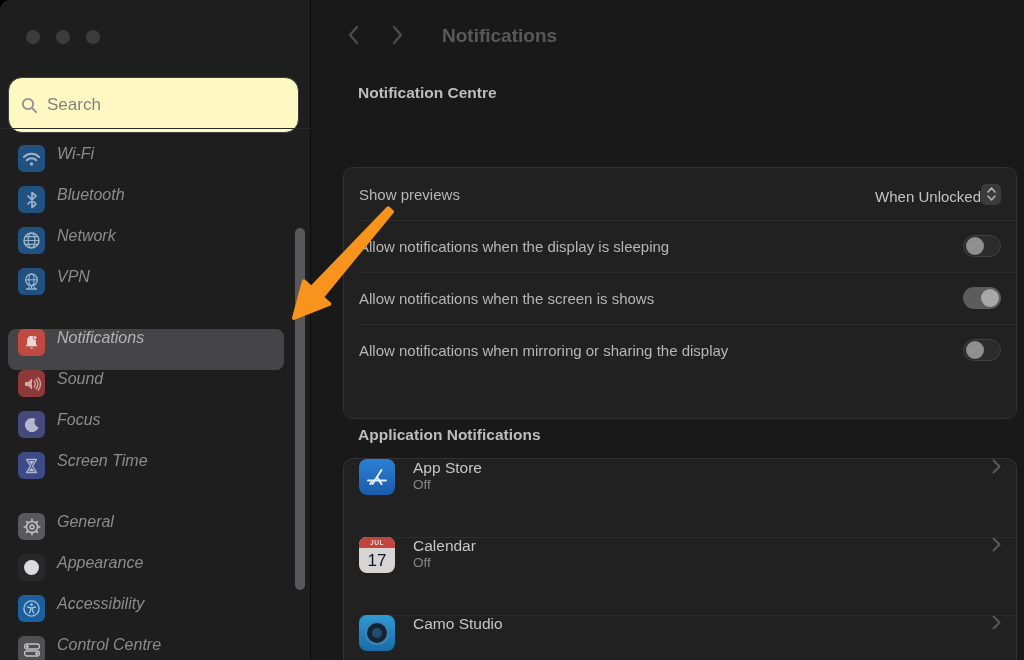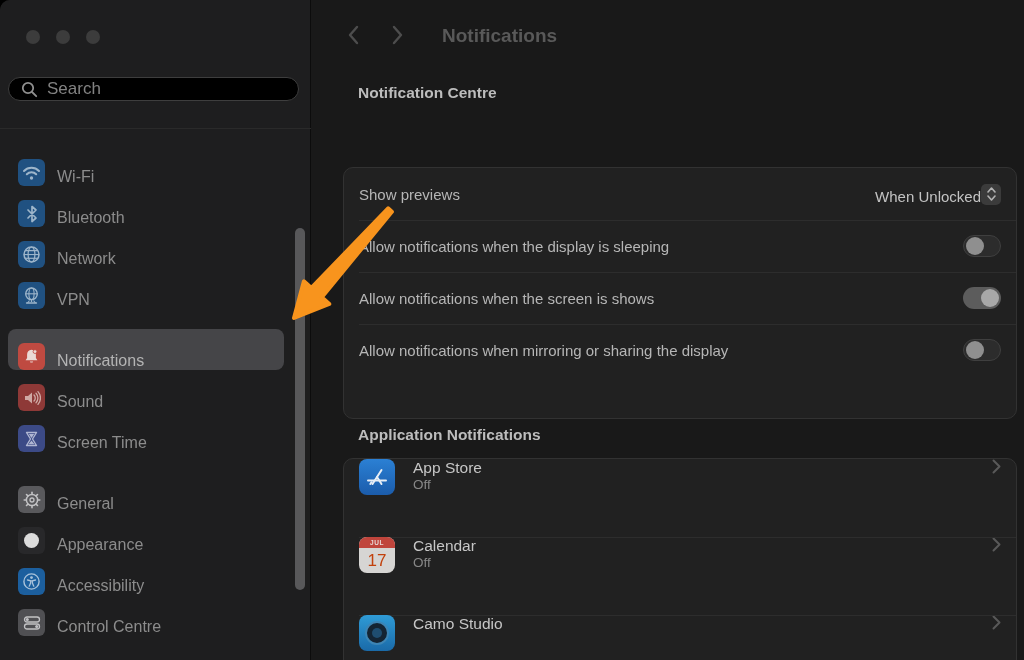--- a/index.html
+++ b/index.html
@@ -4,28 +4,28 @@
 <style>
   * { margin:0; padding:0; box-sizing:border-box; }
   html,body { width:1024px; height:660px; background:#000; overflow:hidden;
               font-family:"Liberation Sans", sans-serif; }
   .window { position:absolute; inset:0; background:#191919; border-radius:10px 0 0 0; overflow:hidden; }
 
   
   .sidebar { position:absolute; left:0; top:0; width:311px; height:660px; background:#1e1e1f; border-right:1px solid #0c0c0c; }
   .traffic { position:absolute; top:30px; left:26px; display:flex; gap:16px; }
   .traffic .dot { width:14px; height:14px; border-radius:50%; background:#3c3c3c; }
-  .search { position:absolute; left:8px; top:77px; width:291px; height:24px; background:#000000;
+  .search { position:absolute; left:8px; top:77px; width:291px; height:56px; background:#fef9c3;
             border:1px solid #3e3e3e; border-radius:14px; display:flex; align-items:center; padding:0 12px; gap:9px; }
   .search .ph { color:#828282; font-size:17px; }
   .sb-sep { position:absolute; left:0; top:128px; width:311px; height:1px; background:#2a2a2a; }
 
   .sb-list { position:absolute; left:8px; top:145px; width:295px; }
   .sb-gap { height:20px; }
-  .sb-item { height:41px; display:flex; align-items:flex-end; padding-left:10px; border-radius:8px; width:276px; }
+  .sb-item { height:41px; display:flex; align-items:flex-start; padding-left:10px; border-radius:8px; width:276px;font-style:italic; }
   .sb-item.selected { background:#454548; }
   .sb-ic { width:27px; height:27px; border-radius:6px; display:flex; align-items:center; justify-content:center; flex:0 0 27px; }
   .sb-lbl { margin-left:12px; font-size:16px; color:#8c8c8c; white-space:nowrap; }
   .sb-item.selected .sb-lbl { color:#b4b4b4; }
 
   .sb-scrollbar { position:absolute; left:295px; top:228px; width:10px; height:362px; border-radius:5px; background:#58585a; }
 
   
   .main { position:absolute; left:311px; top:0; width:713px; height:660px; }
   .nav { position:absolute; top:25px; left:36px; display:flex; align-items:center; gap:33px; }
@@ -60,21 +60,21 @@
   .app-ic { width:36px; height:36px; border-radius:8px; flex:0 0 36px; position:relative; overflow:hidden; }
   .app-txt { margin-left:18px; flex:1; }
   .app-name { font-size:15.5px; color:#c6c6c6; }
   .app-status { font-size:13.5px; color:#878787; margin-top:0; }
 
   .icon-appstore { background:linear-gradient(180deg,#2b80d4,#1b5cab); display:flex; align-items:center; justify-content:center; }
   .icon-calendar { background:#d6d5d3; }
   .icon-calendar .cal-top { position:absolute; top:0; left:0; right:0; height:11px; background:#c0453c;
         color:#e8d8d6; font-size:6.5px; font-weight:bold; text-align:center; line-height:11px; letter-spacing:.5px; }
   .icon-calendar .cal-day { position:absolute; top:11px; left:0; right:0; bottom:0; display:flex; align-items:center;
-        justify-content:center; color:#c2410c; font-size:17px; font-weight:400; }
+        justify-content:center; color:#0f172a; font-size:17px; font-weight:400; }
   .icon-camo { background:linear-gradient(180deg,#2f9bd6,#1a6aa8); display:flex; align-items:center; justify-content:center; }
   .icon-camo .lens { width:24px; height:24px; border-radius:50%; background:#142433; border:2px solid #3d85b5;
         display:flex; align-items:center; justify-content:center; }
   .icon-camo .lens-in { width:10px; height:10px; border-radius:50%; background:#1f4d70; }
 
   .arrow-overlay { position:absolute; left:0; top:0; width:1024px; height:660px; pointer-events:none; }
 </style>
 </head>
 <body>
 
@@ -158,20 +158,28 @@
       <div class="sb-item">
         <span class="sb-ic" style="background:#8e3937">
           <svg width="18" height="16" viewBox="0 0 18 16">
             <path d="M2 6 L5 6 L9 2.5 L9 13.5 L5 10 L2 10 Z" fill="#cfa9a4"></path>
             <path d="M11 5 a4.2 4.2 0 0 1 0 6" fill="none" stroke="#cfa9a4" stroke-width="1.3" stroke-linecap="round"></path>
             <path d="M13 3.2 a7 7 0 0 1 0 9.6" fill="none" stroke="#cfa9a4" stroke-width="1.3" stroke-linecap="round"></path>
             <path d="M15 1.6 a9.6 9.6 0 0 1 0 12.8" fill="none" stroke="#cfa9a4" stroke-width="1.3" stroke-linecap="round"></path>
           </svg>
         </span>
         <span class="sb-lbl">Sound</span>
+      </div>
+      <div class="sb-item">
+        <span class="sb-ic" style="background:#45497c">
+          <svg width="16" height="16" viewBox="0 0 16 16">
+            <path d="M11.5 2 A7 7 0 1 0 14.5 10.5 A5.6 5.6 0 0 1 11.5 2 Z" fill="#b4b7cf"></path>
+          </svg>
+        </span>
+        <span class="sb-lbl">Focus</span>
       </div>
       <div class="sb-item">
         <span class="sb-ic" style="background:#3c4a86">
           <svg width="13" height="16" viewBox="0 0 13 16">
             <path d="M1.5 1.5 L11.5 1.5 L7.5 8 L11.5 14.5 L1.5 14.5 L5.5 8 Z" fill="none" stroke="#b0b6d2" stroke-width="1.4" stroke-linejoin="round"></path>
             <path d="M3.8 3 L9.2 3 L6.5 7 Z" fill="#b0b6d2"></path>
             <path d="M3.5 13.2 L9.5 13.2 L6.5 9.5 Z" fill="#b0b6d2"></path>
           </svg>
         </span>
         <span class="sb-lbl">Screen Time</span>

